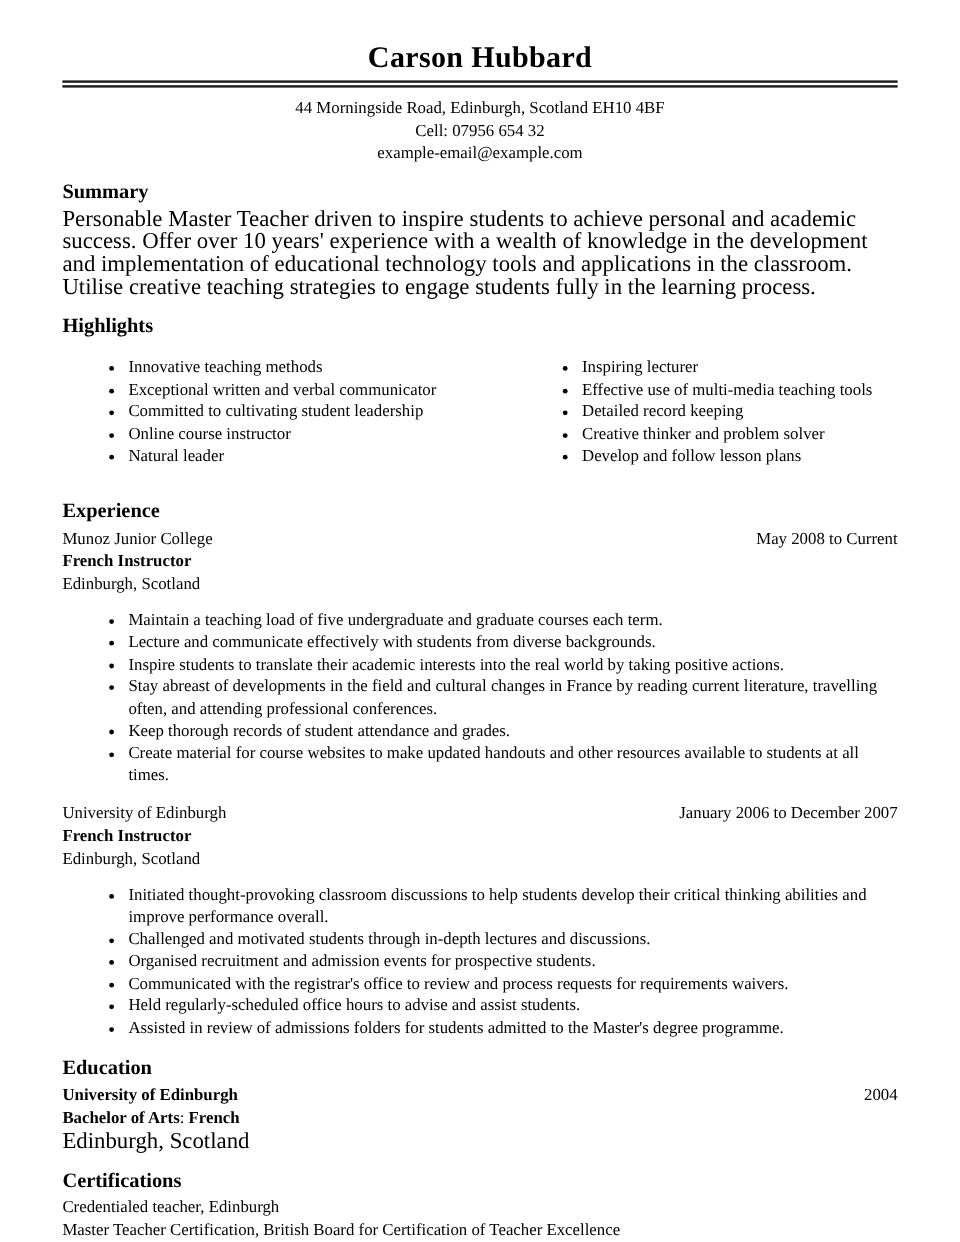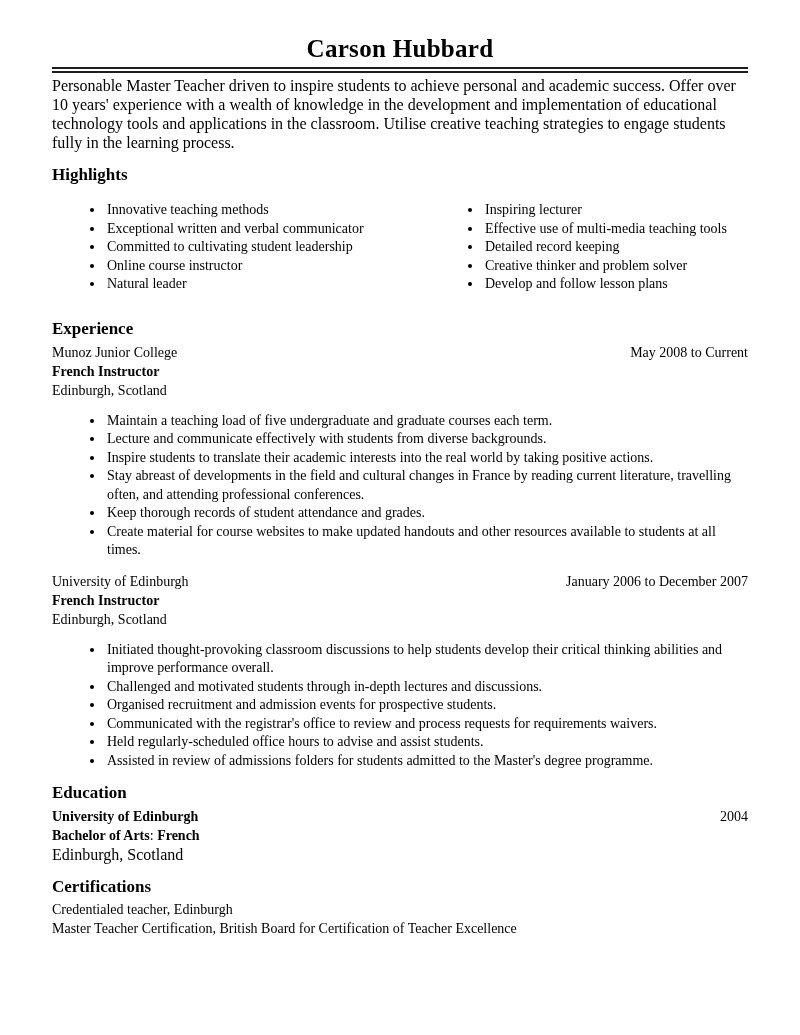--- a/index.html
+++ b/index.html
@@ -41,21 +41,21 @@
   }
   .section-title {
     font-size: 17px;
     font-weight: bold;
     margin: 0;
     padding: 0;
   }
   .mt-summary   { margin-top: 12px; }
   .mt-section   { margin-top: 13px; }
   .body-text {
-    font-size: 16px;
+    font-size: 19px;
     line-height: 19px;
   }
   .summary-text {
     margin-top: 3px;
     text-align: left;
   }
   .highlights-cols {
     display: flex;
     margin-top: 4px;
   }
@@ -108,21 +108,27 @@
   }
   .cert-block { margin-top: 3px; }
 </style>
 </head>
 <body>
 
 <div class="page">
 
   <div class="name">Carson Hubbard</div>
   <div class="double-rule"></div>
-
+  <div class="contact">
+    <div>44 Morningside Road, Edinburgh, Scotland EH10 4BF</div>
+    <div>Cell: 07956 654 32</div>
+    <div>example-email@example.com</div>
+  </div>
+
+  <div class="section-title mt-summary">Summary</div>
   <div class="body-text summary-text">Personable Master Teacher driven to inspire students to achieve personal and academic success. Offer over 10 years' experience with a wealth of knowledge in the development and implementation of educational technology tools and applications in the classroom. Utilise creative teaching strategies to engage students fully in the learning process.</div>
 
   <div class="section-title mt-section">Highlights</div>
   <div class="highlights-cols">
     <div class="highlights-col-left">
       <ul class="bullets">
         <li>Innovative teaching methods</li>
         <li>Exceptional written and verbal communicator</li>
         <li>Committed to cultivating student leadership</li>
         <li>Online course instructor</li>

